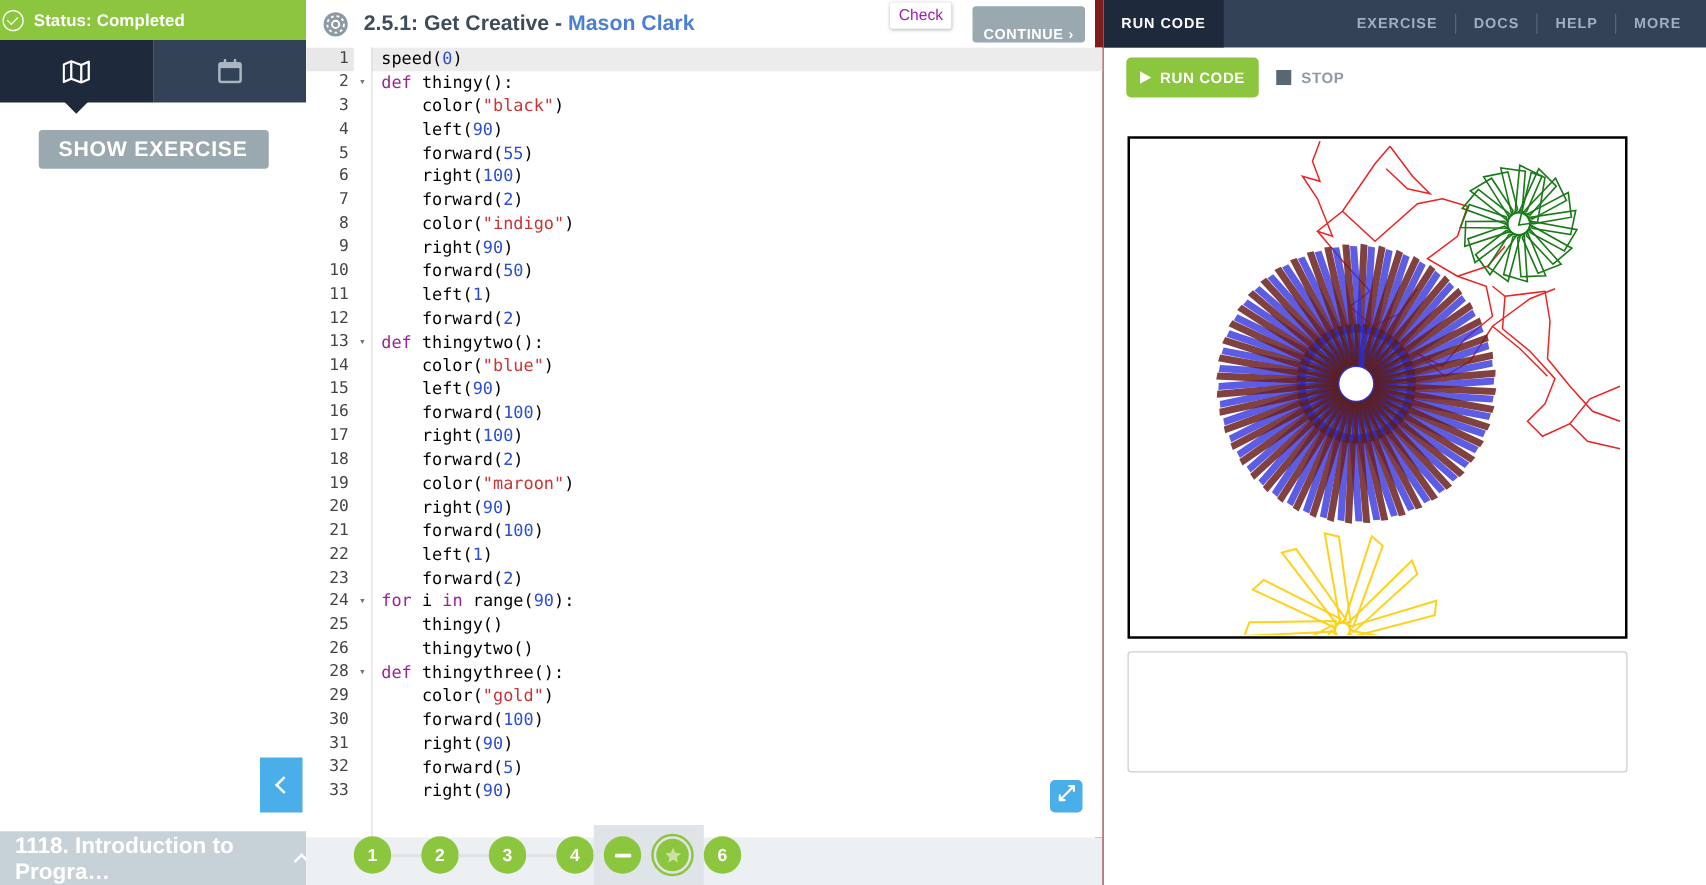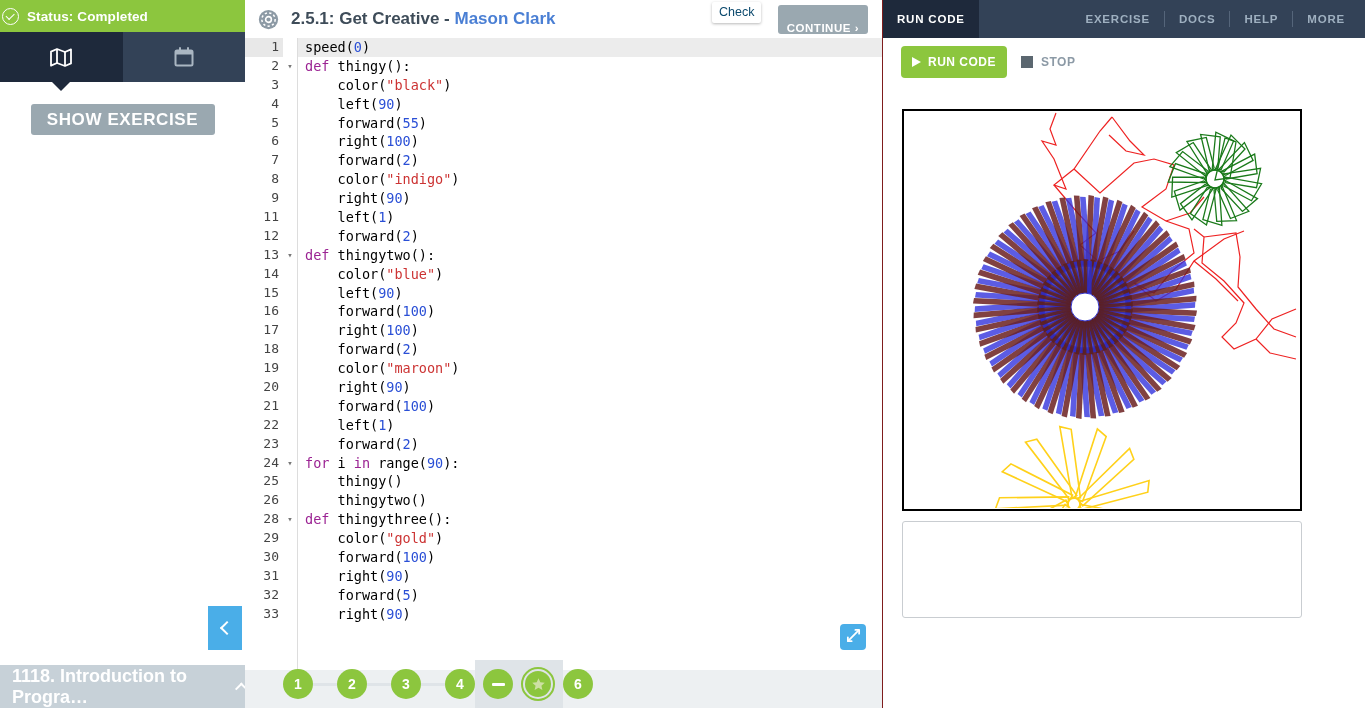--- a/index.html
+++ b/index.html
@@ -68,34 +68,34 @@
   }
   .collapse-btn i {
     display:block; width:10px; height:10px;
     border-left:2.4px solid #ffffff; border-bottom:2.4px solid #ffffff;
     transform:rotate(45deg); margin-left:4px;
   }
 
   
   .center {
     position:absolute; left:245px; top:0; width:638px; height:708px;
-    background:#ffffff; border-right:1px solid #7f1d1d;
+    background:#ffffff; border-right:7px solid #7f1d1d;
   }
   .center-header {
     height:38px; display:flex; align-items:center; gap:0;
     background:#ffffff; position:relative;
   }
   .gear-wrap { width:46px; display:flex; align-items:center; justify-content:center; }
   .title {
     font-size:17px; color:#3e4c59; font-weight:bold; letter-spacing:0px; white-space:nowrap;
   }
   .title .name { color:#4a7fd4; font-weight:bold; }
   .check-tip {
     position:absolute; left:467px; top:2px;
-    background:#ffffff; color:#0c4a6e; font-size:12.5px;
+    background:#ffffff; color:#a21caf; font-size:12.5px;
     padding:3px 7px 4px; border-radius:2px;
     box-shadow:0 1px 3px rgba(0,0,0,.28);
   }
   .continue-btn {
     position:absolute; left:533px; top:5px; width:90px; height:29px;
     background:#9aa8b0; border:none; border-radius:3px; color:#ffffff;
     font-size:11.5px; font-weight:bold; letter-spacing:.5px;
     font-family:"Liberation Sans", sans-serif; cursor:pointer;
     display:flex; align-items:flex-end; justify-content:center; gap:4px;
   }
@@ -304,20 +304,25 @@
         </div>
         <div class="code-row">
           <div class="ln-cell">8</div>
           <div class="fold-cell"></div>
           <div class="code-cell"><span>    color(</span><span class="str">"indigo"</span><span>)</span></div>
         </div>
         <div class="code-row">
           <div class="ln-cell">9</div>
           <div class="fold-cell"></div>
           <div class="code-cell"><span>    right(</span><span class="num">90</span><span>)</span></div>
+        </div>
+        <div class="code-row">
+          <div class="ln-cell">10</div>
+          <div class="fold-cell"></div>
+          <div class="code-cell"><span>    forward(</span><span class="num">50</span><span>)</span></div>
         </div>
         <div class="code-row">
           <div class="ln-cell">11</div>
           <div class="fold-cell"></div>
           <div class="code-cell"><span>    left(</span><span class="num">1</span><span>)</span></div>
         </div>
         <div class="code-row">
           <div class="ln-cell">12</div>
           <div class="fold-cell"></div>
           <div class="code-cell"><span>    forward(</span><span class="num">2</span><span>)</span></div>

